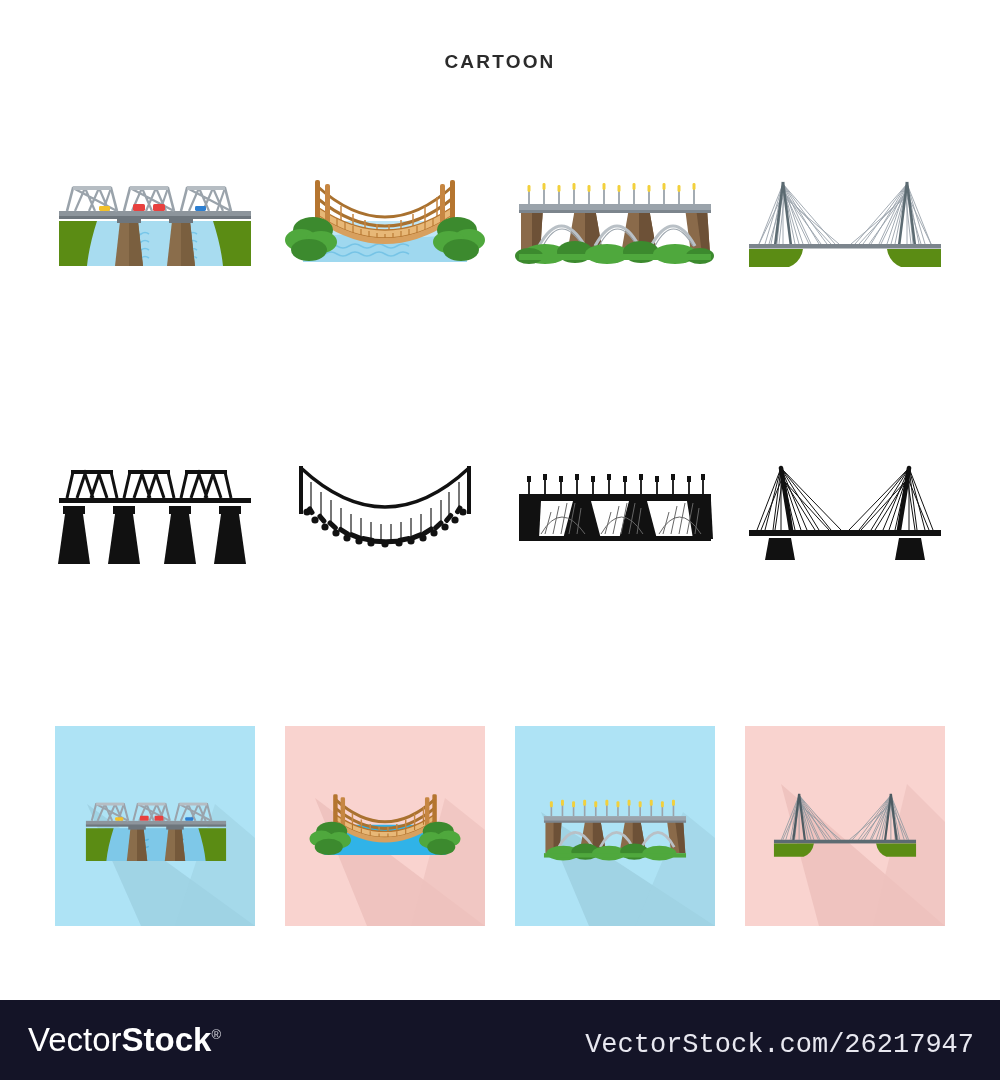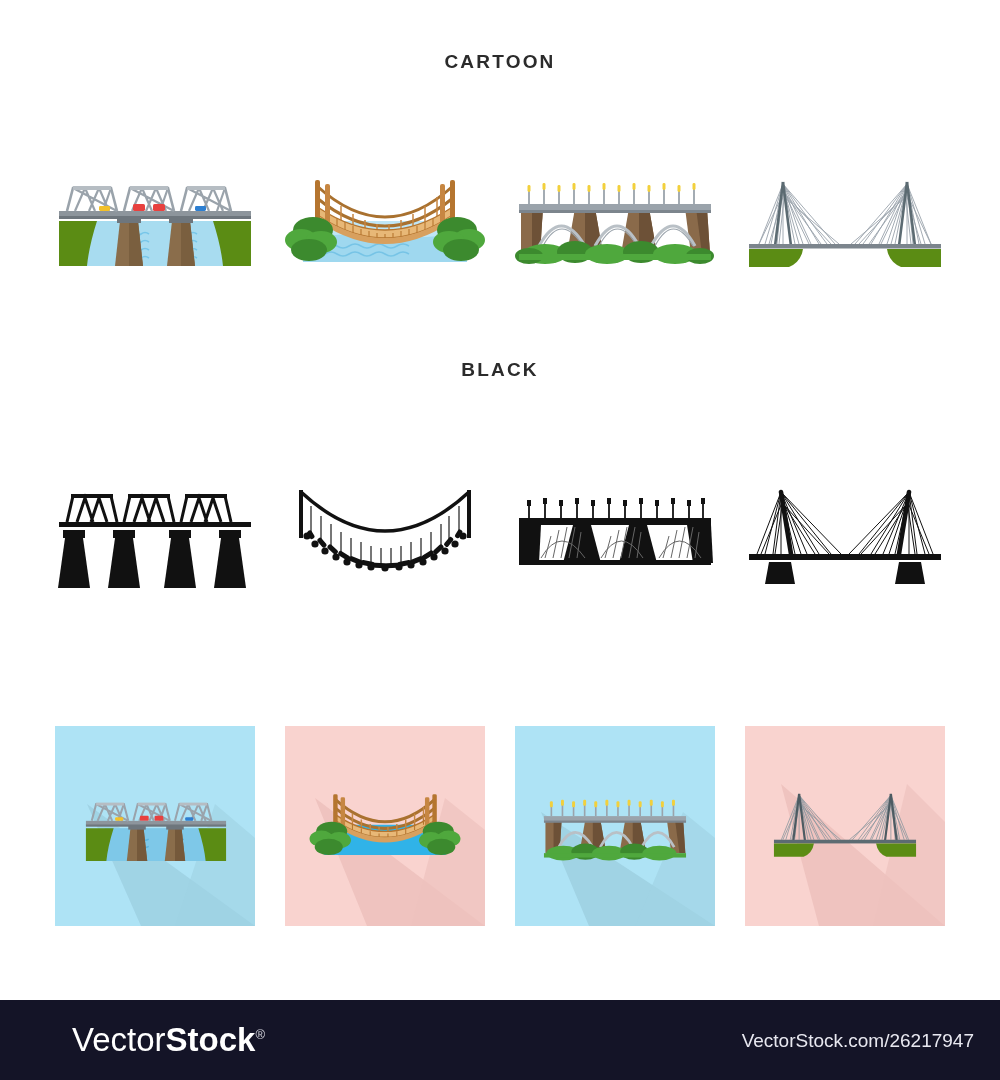--- a/index.html
+++ b/index.html
@@ -66,37 +66,36 @@
     background: #141427;
   }
   .brand-logo {
     position: absolute;
     left: 28px;
     top: 21px;
     font-size: 33px;
     color: #ffffff;
     white-space: nowrap;
     letter-spacing: 0px;
-    margin-left: 44px;
   }
   .brand-light { font-weight: 300; font-family: "Liberation Sans", sans-serif; }
   .brand-bold  { font-weight: bold; font-family: "Liberation Sans", sans-serif; }
   .brand-reg {
     font-size: 13px;
     vertical-align: super;
     font-weight: normal;
     color: #d8d8e0;
   }
   .footer-url {
     position: absolute;
     right: 26px;
     top: 30px;
-    font-size: 19px;
+    font-size: 27px;
     color: #e8e8f0;
-    font-family: Liberation Sans, sans-serif;
+    font-family: Liberation Mono, monospace;
     white-space: nowrap;
   }
 </style>
 </head>
 <body>
 
 <div class="sheet">
 
   <div class="style-section" style="top:50px;">
     <div class="section-heading">CARTOON</div>
@@ -352,21 +351,20 @@
 
           <path d="M4 83 H58 Q56 96 44 101 H4 Z" fill="#5b8c14"></path>
           <path d="M196 83 H142 Q144 96 156 101 H196 Z" fill="#5b8c14"></path>
         </svg>
       </div>
 
     </div>
   </div>
 
   <div class="style-section" style="top:358px;">
-    <div class="section-heading">BLACK</div>
 
     <div class="icon-row" style="margin-top:92px;">
 
       <div class="icon-cell cell-0">
         <svg width="200" height="200" viewBox="0 0 200 200" xmlns="http://www.w3.org/2000/svg">
           <g fill="none" stroke="#111111" stroke-width="3">
             <path d="M12 48 L18 22 L56 22 L62 48"></path>
             <path d="M22 48 L30 24 L38 48 M44 24 L36 48 M44 24 L52 48"></path>
             <path d="M69 48 L75 22 L113 22 L119 48"></path>
             <path d="M79 48 L87 24 L95 48 M101 24 L93 48 M101 24 L109 48"></path>

